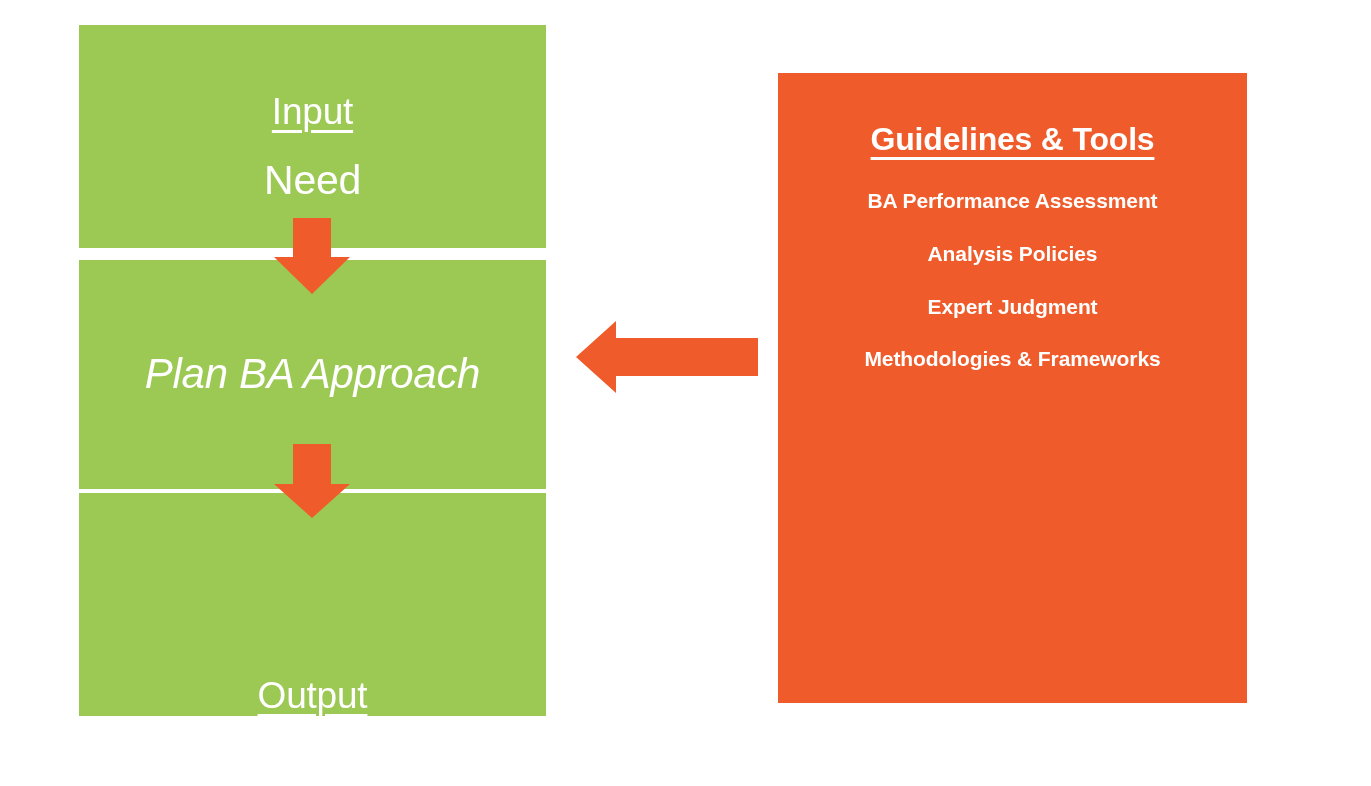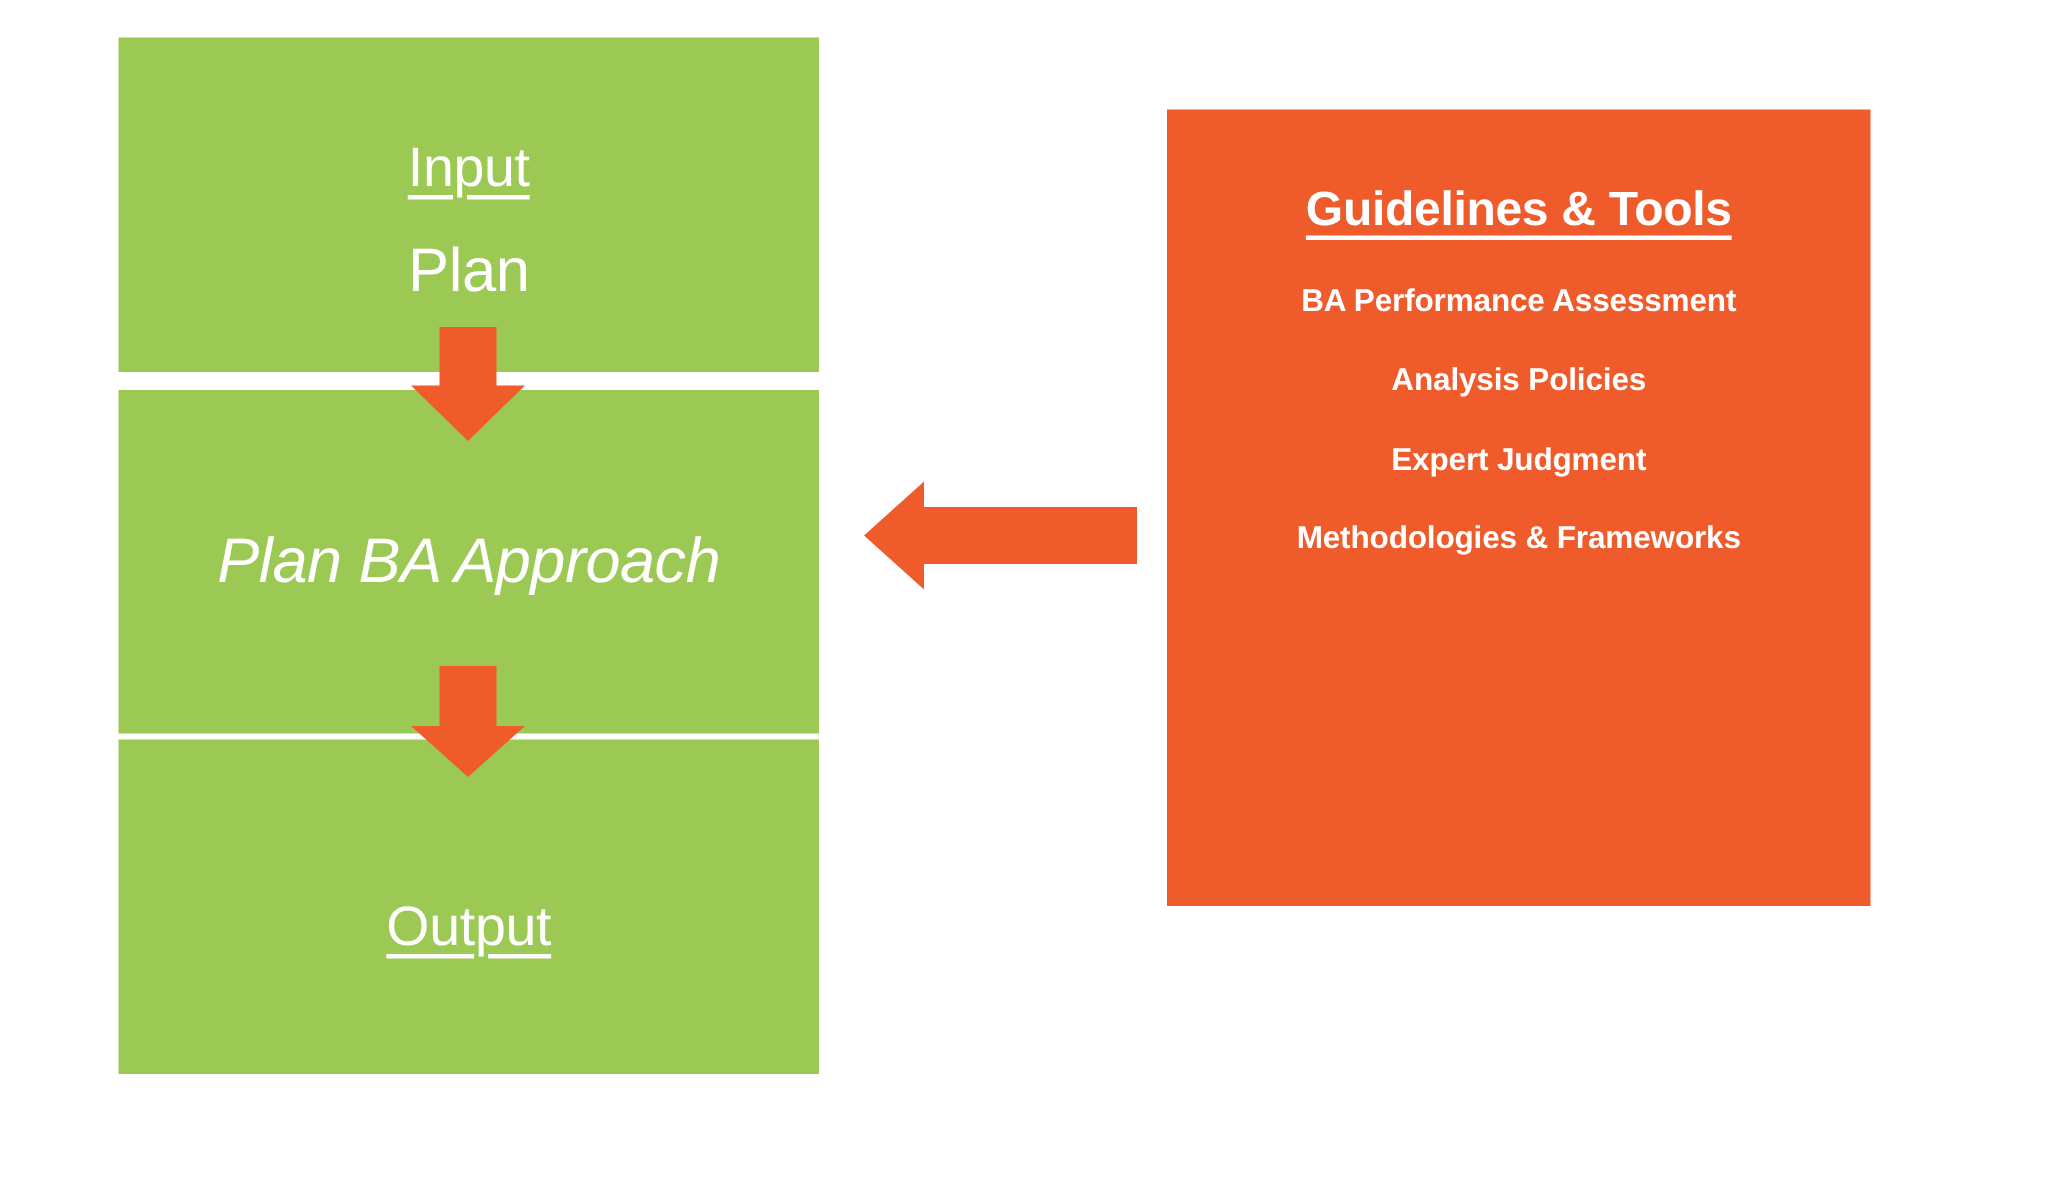--- a/index.html
+++ b/index.html
@@ -52,21 +52,21 @@
     width: 467px;
     height: 229px;
     font-style: italic;
   }
 
   #box-output {
     left: 79px;
     top: 493px;
     width: 467px;
     height: 223px;
-    justify-content: center;
+    justify-content: flex-end;
     padding-top: 28px;
   }
 
   .box-heading {
     font-size: 37px;
     font-weight: 400;
     line-height: 1.05;
     letter-spacing: -0.2px;
     text-decoration: underline;
     text-underline-offset: 6px;
@@ -91,21 +91,21 @@
     letter-spacing: -0.3px;
     line-height: 1.1;
   }
 
   
   #panel-guidelines {
     position: absolute;
     left: 778px;
     top: 73px;
     width: 469px;
-    height: 531px;
+    height: 630px;
     box-sizing: border-box;
     background: #EF5B2A;
     color: #ffffff;
     display: flex;
     flex-direction: column;
     align-items: center;
     padding: 49px 18px 0 18px;
     text-align: left;
   }
 
@@ -140,21 +140,21 @@
   }
   .arrow-shape { fill: #EF5B2A; }
 </style>
 </head>
 <body>
 
 <div class="canvas">
 
   <div class="box" id="box-input">
     <div class="box-heading">Input</div>
-    <div class="box-body">Plan</div>
+    <div class="box-body">Need</div>
   </div>
 
   <div class="box" id="box-plan">
     <div class="box-single">Plan BA Approach</div>
   </div>
 
   <div class="box" id="box-output">
     <div class="box-heading">Output</div>
   </div>
 

